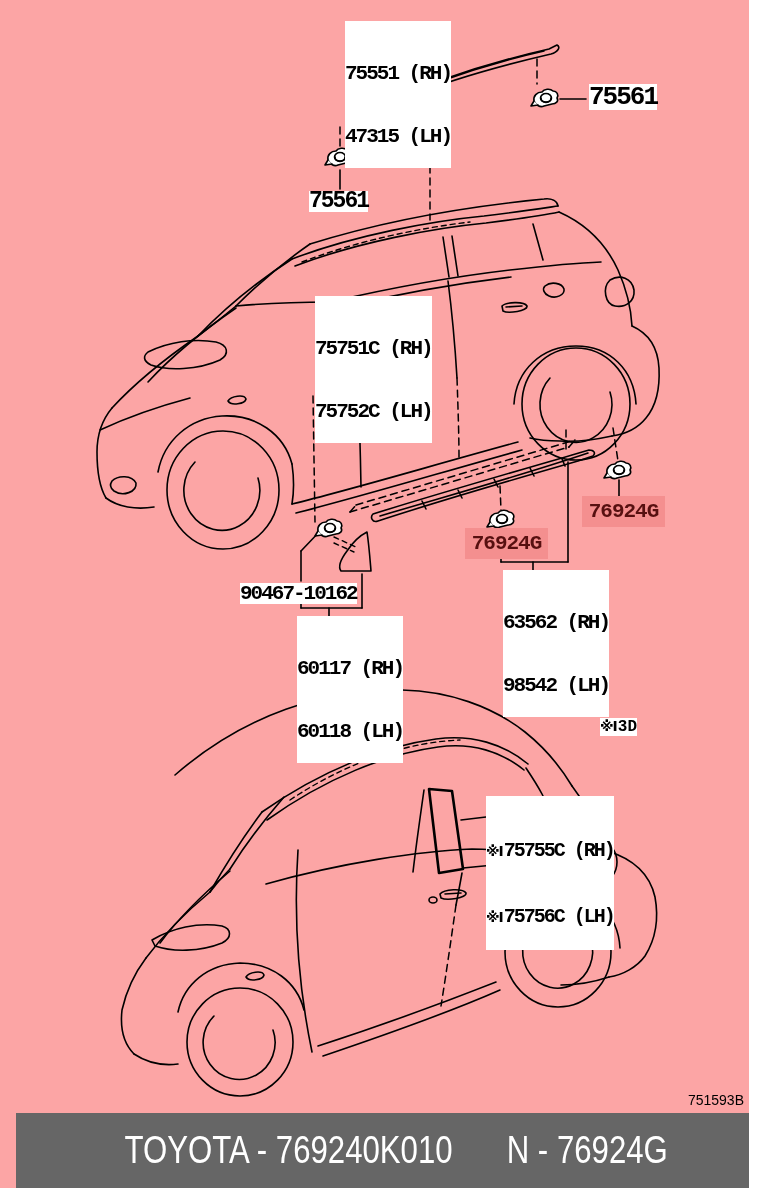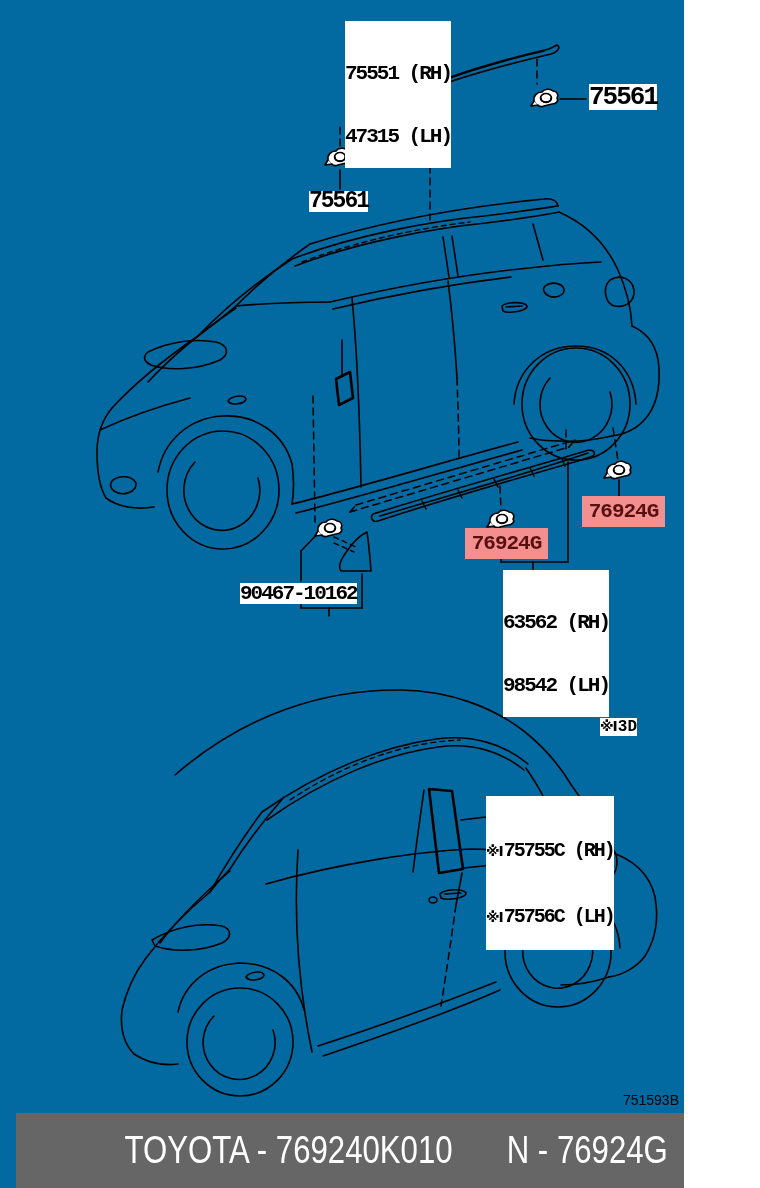--- a/index.html
+++ b/index.html
@@ -1,16 +1,16 @@
 <!DOCTYPE html>
 <html style="--hl-bg: #f48f8f; --hl-fg: #571010; --bar-bg: #666666; --line: #000000;"><head>
 <meta charset="utf-8">
 <style>
   html,body{margin:0;padding:0;background:#fff;}
-  .page{position:relative;width:684px;height:1188px;background:#0369a1;overflow:hidden;
+  .page{position:relative;width:749px;height:1188px;background:#fca5a5;overflow:hidden;
         font-family:"Liberation Sans","DejaVu Sans",sans-serif;}
   svg{position:absolute;left:0;top:0;}
   svg path, svg ellipse{stroke:var(--line,#000);fill:none;stroke-width:1.6;
         stroke-linecap:round;stroke-linejoin:round;}
   svg .dash{stroke-dasharray:7 5;stroke-width:1.5;}
   svg .dash2{stroke-dasharray:5 4;stroke-width:1.4;}
   svg .thick{stroke-width:2.6;}
   svg .fillw{fill:#fff;}
   .plabel{position:absolute;font-family:"Liberation Mono","DejaVu Sans Mono",monospace;
         font-weight:700;font-size:21px;letter-spacing:-2px;line-height:21px;color:#000;
@@ -191,32 +191,40 @@
 
 <div class="plabel" style="left:345px;top:21px">
   <div>75551 (RH)</div>
   <div>47315 (LH)</div>
 </div>
 
 <div class="plabel big" style="left:589px;top:84px">75561</div>
 
 <div class="plabel" style="left:309px;top:191px;font-size:23px">75561</div>
 
+<div class="plabel" style="left:315px;top:296px">
+  <div>75751C (RH)</div>
+  <div>75752C (LH)</div>
+</div>
 
 <div class="hlbox" style="left:465px;top:528px">76924G</div>
 
 <div class="hlbox" style="left:582px;top:496px">76924G</div>
 
 <div class="plabel" style="left:503px;top:570px">
   <div>63562 (RH)</div>
   <div>98542 (LH)</div>
 </div>
 
 <div class="plabel" style="left:240px;top:583px">90467-10162</div>
 
+<div class="plabel" style="left:297px;top:616px">
+  <div>60117 (RH)</div>
+  <div>60118 (LH)</div>
+</div>
 
 <div class="note3d">
   <span class="marker">※I</span>
   <span>3D</span>
 </div>
 
 <div class="plabel" style="left:486px;top:796px;font-size:20px;line-height:22px">
   <div class="qline">
     <span class="marker">※I</span>
     <span>75755C (RH)</span>

